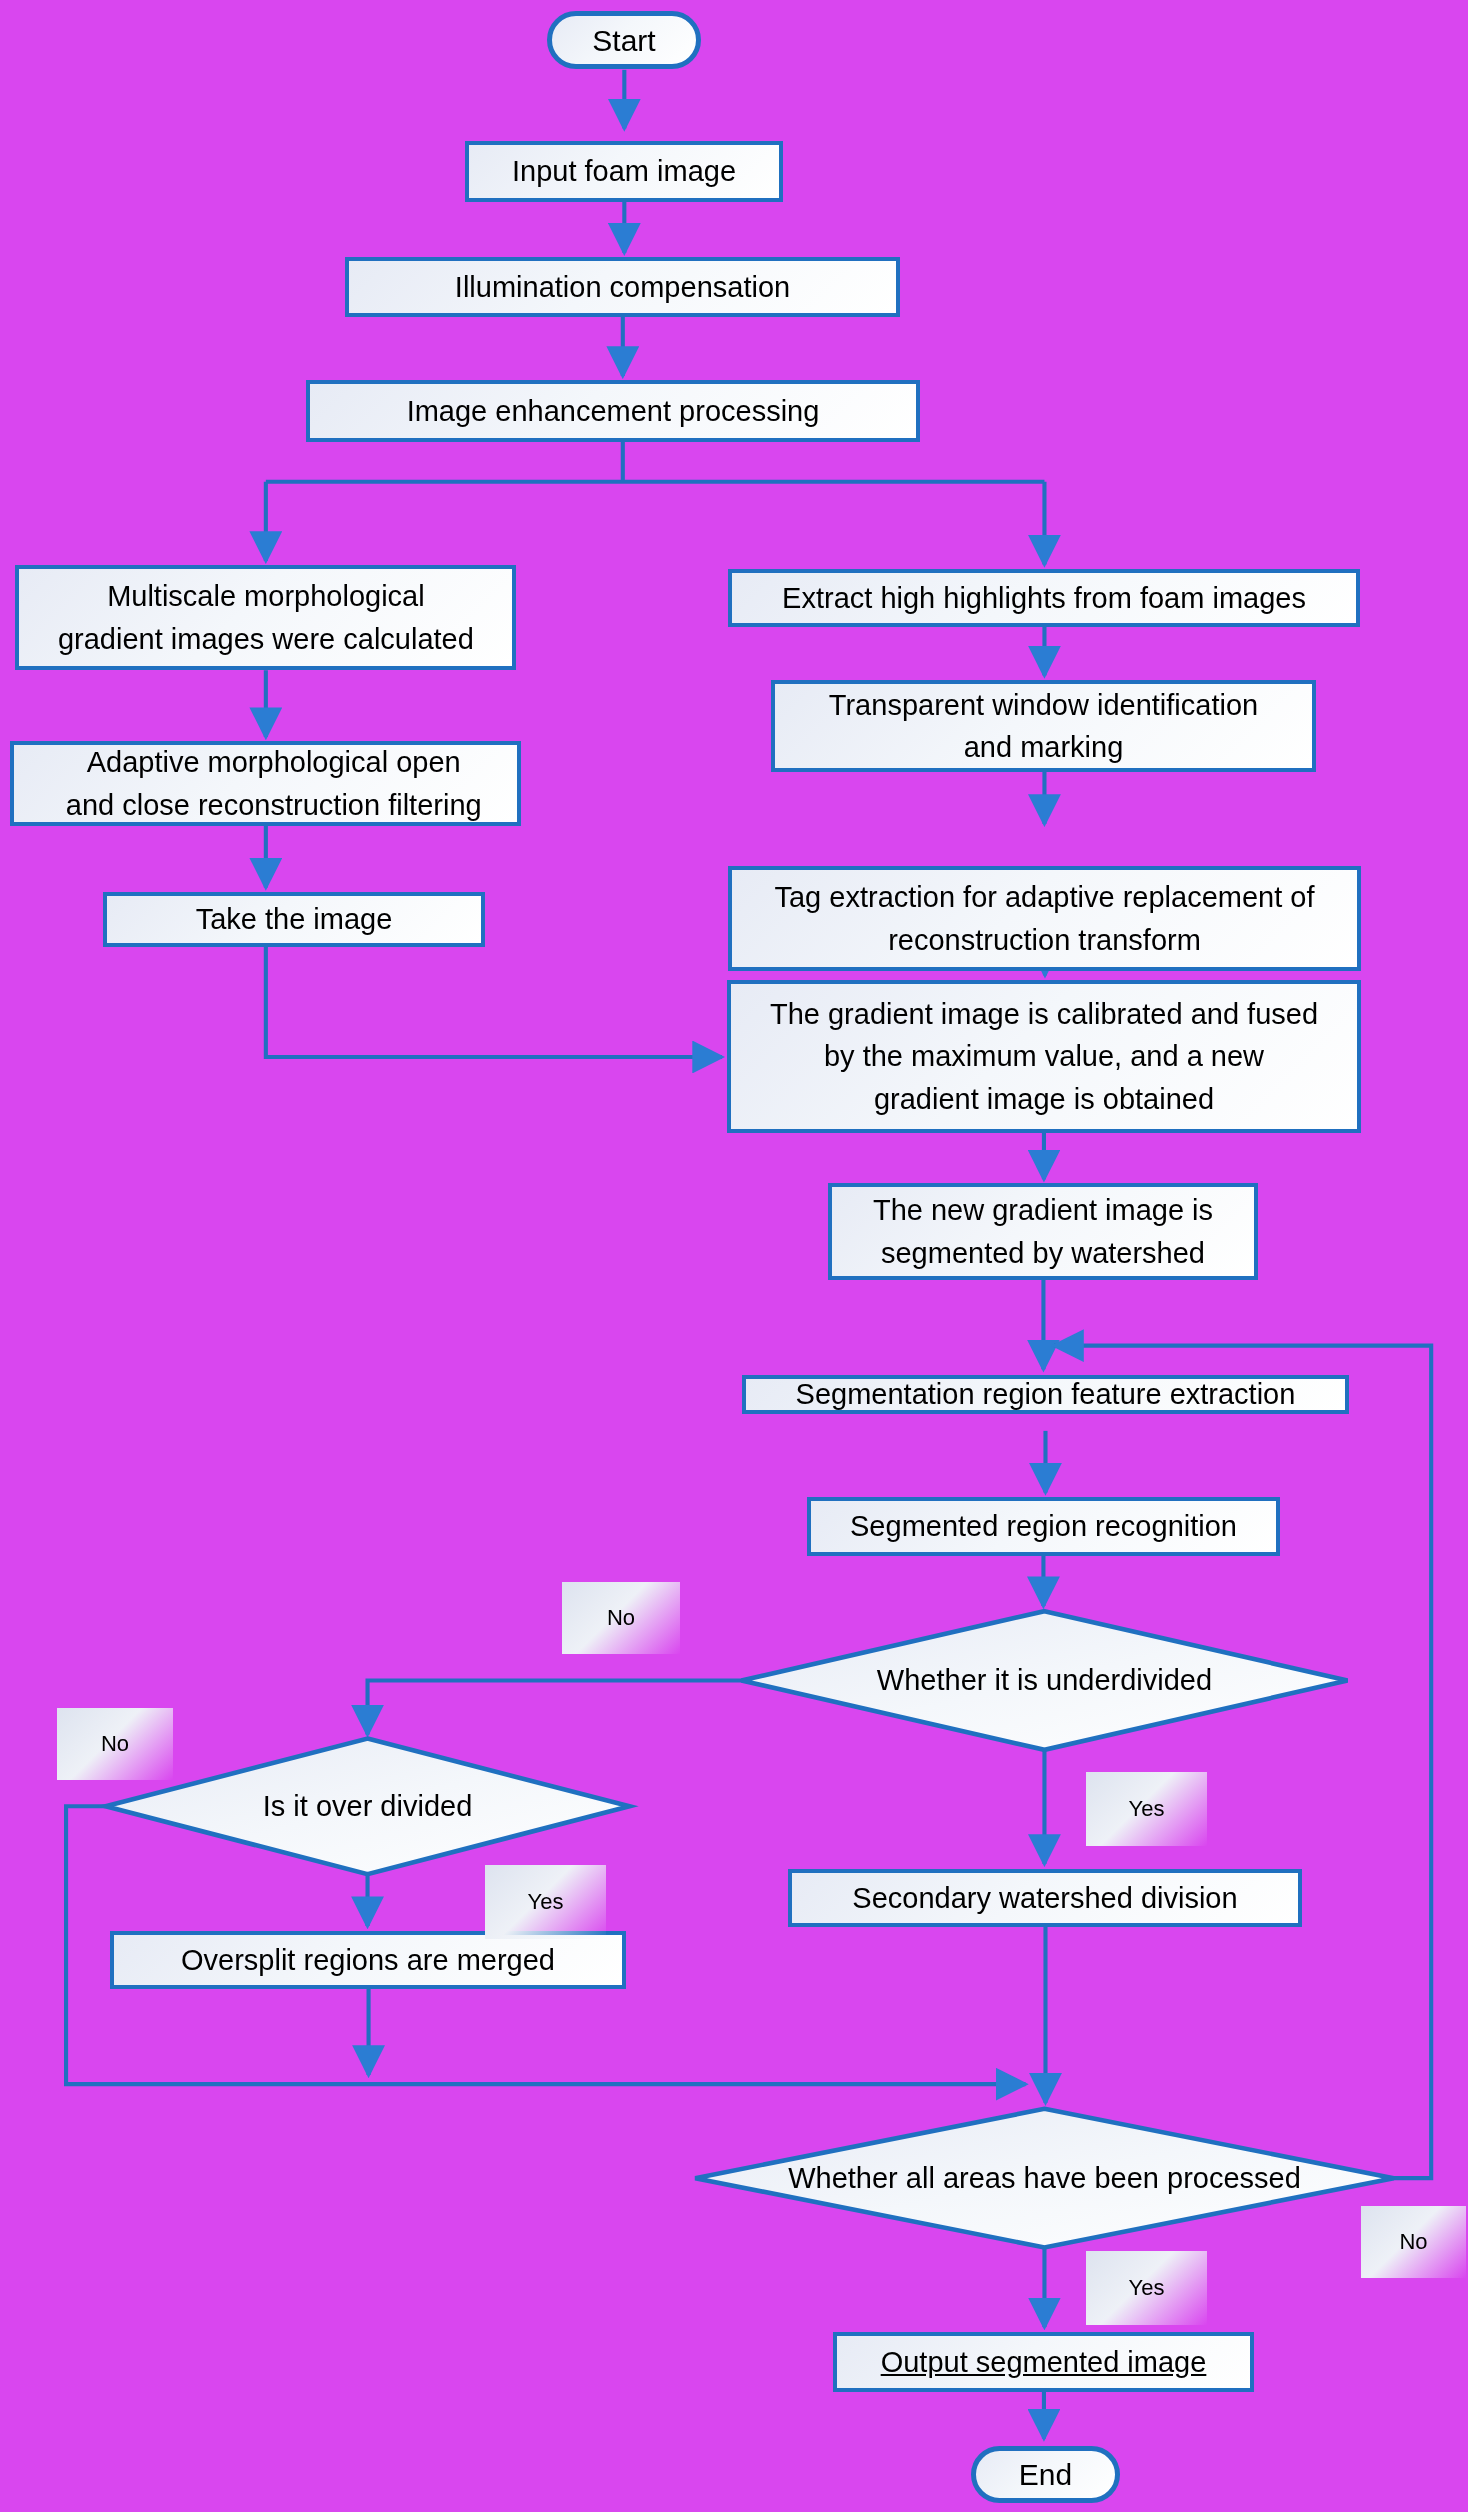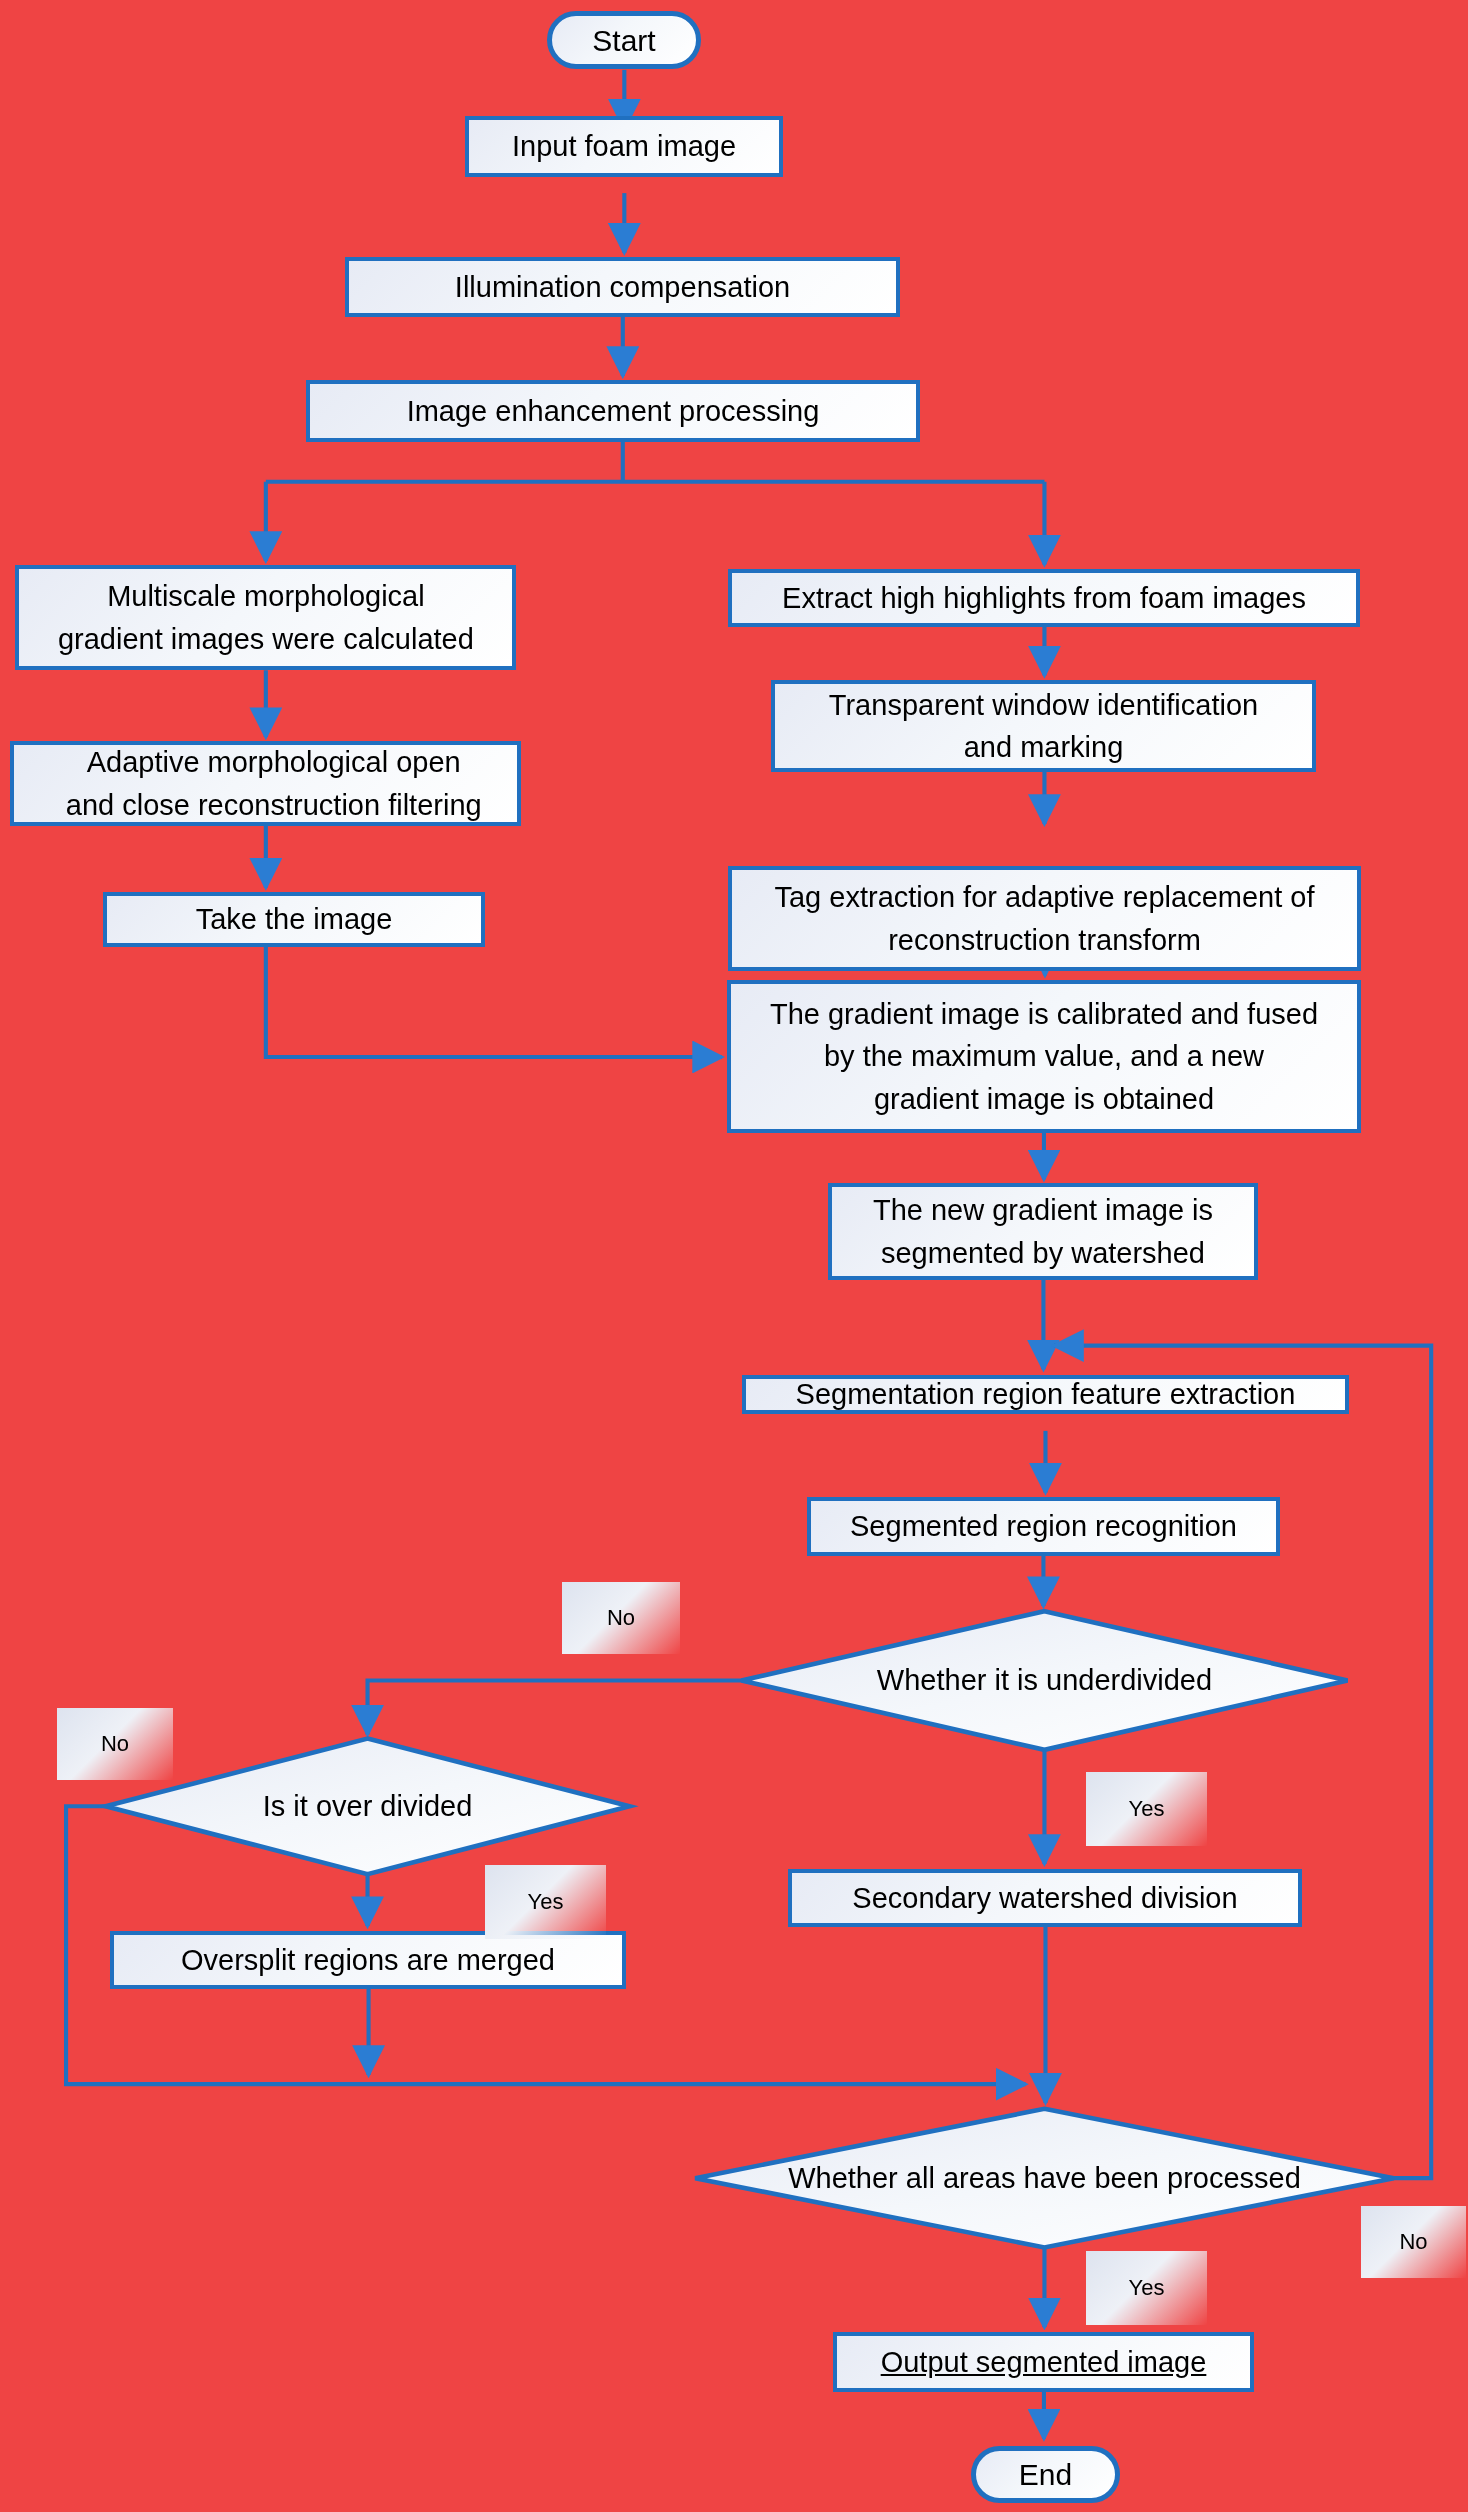--- a/index.html
+++ b/index.html
@@ -4,21 +4,21 @@
 <style>
   :root{
     --line:#2070c0;
     --arrow:#2b7dd3;
     --text:#000000;
   }
   html,body{margin:0;padding:0;background:#ffffff;}
   .canvas{
     position:relative;
     width:1469px;height:2512px;
-    background:#ef4444;
+    background:#d946ef;
     font-family:"Liberation Sans",sans-serif;
     color:var(--text);
     overflow:hidden;
   }
   svg.wires{position:absolute;left:0;top:0;width:1469px;height:2512px;}
   .connector{fill:none;stroke:var(--line);stroke-width:8;marker-end:url(#arw);}
   .connector.noarrow{marker-end:none;}
   .dshape{fill:url(#gradNode);stroke:var(--line);stroke-width:9;}
   .arrowhead{fill:var(--arrow);}
   .node{
@@ -88,21 +88,21 @@
     <path class="connector" d="M2033,4376 V4531"></path>
     <path class="connector" d="M2032,4657 V4748"></path>
 
     <polygon class="dshape" points="2033,3137 2623,3272 2033,3407 1443,3272"></polygon>
     <polygon class="dshape" points="715,3385 1225,3517 715,3649 205,3517"></polygon>
     <polygon class="dshape" points="2033,4106 2713,4241 2033,4376 1353,4241"></polygon>
   </svg>
 
   <div class="node pill" style="left:547px;top:11.3px;width:154px;height:58px;">Start</div>
 
-  <div class="node" style="left:465px;top:116px;width:318px;height:61px;">Input foam image</div>
+  <div class="node" style="left:465px;top:141px;width:318px;height:61px;">Input foam image</div>
 
   <div class="node" style="left:345px;top:257px;width:555px;height:60px;">Illumination compensation</div>
 
   <div class="node" style="left:306px;top:380px;width:614px;height:62px;">Image enhancement processing</div>
 
   <div class="node" style="left:15.4px;top:565px;width:501px;height:105px;">Multiscale morphological
 gradient images were calculated</div>
 
   <div class="node" style="left:10.3px;top:741px;width:511px;height:85px;padding-left:22px;">Adaptive morphological open
 and close reconstruction filtering</div>

